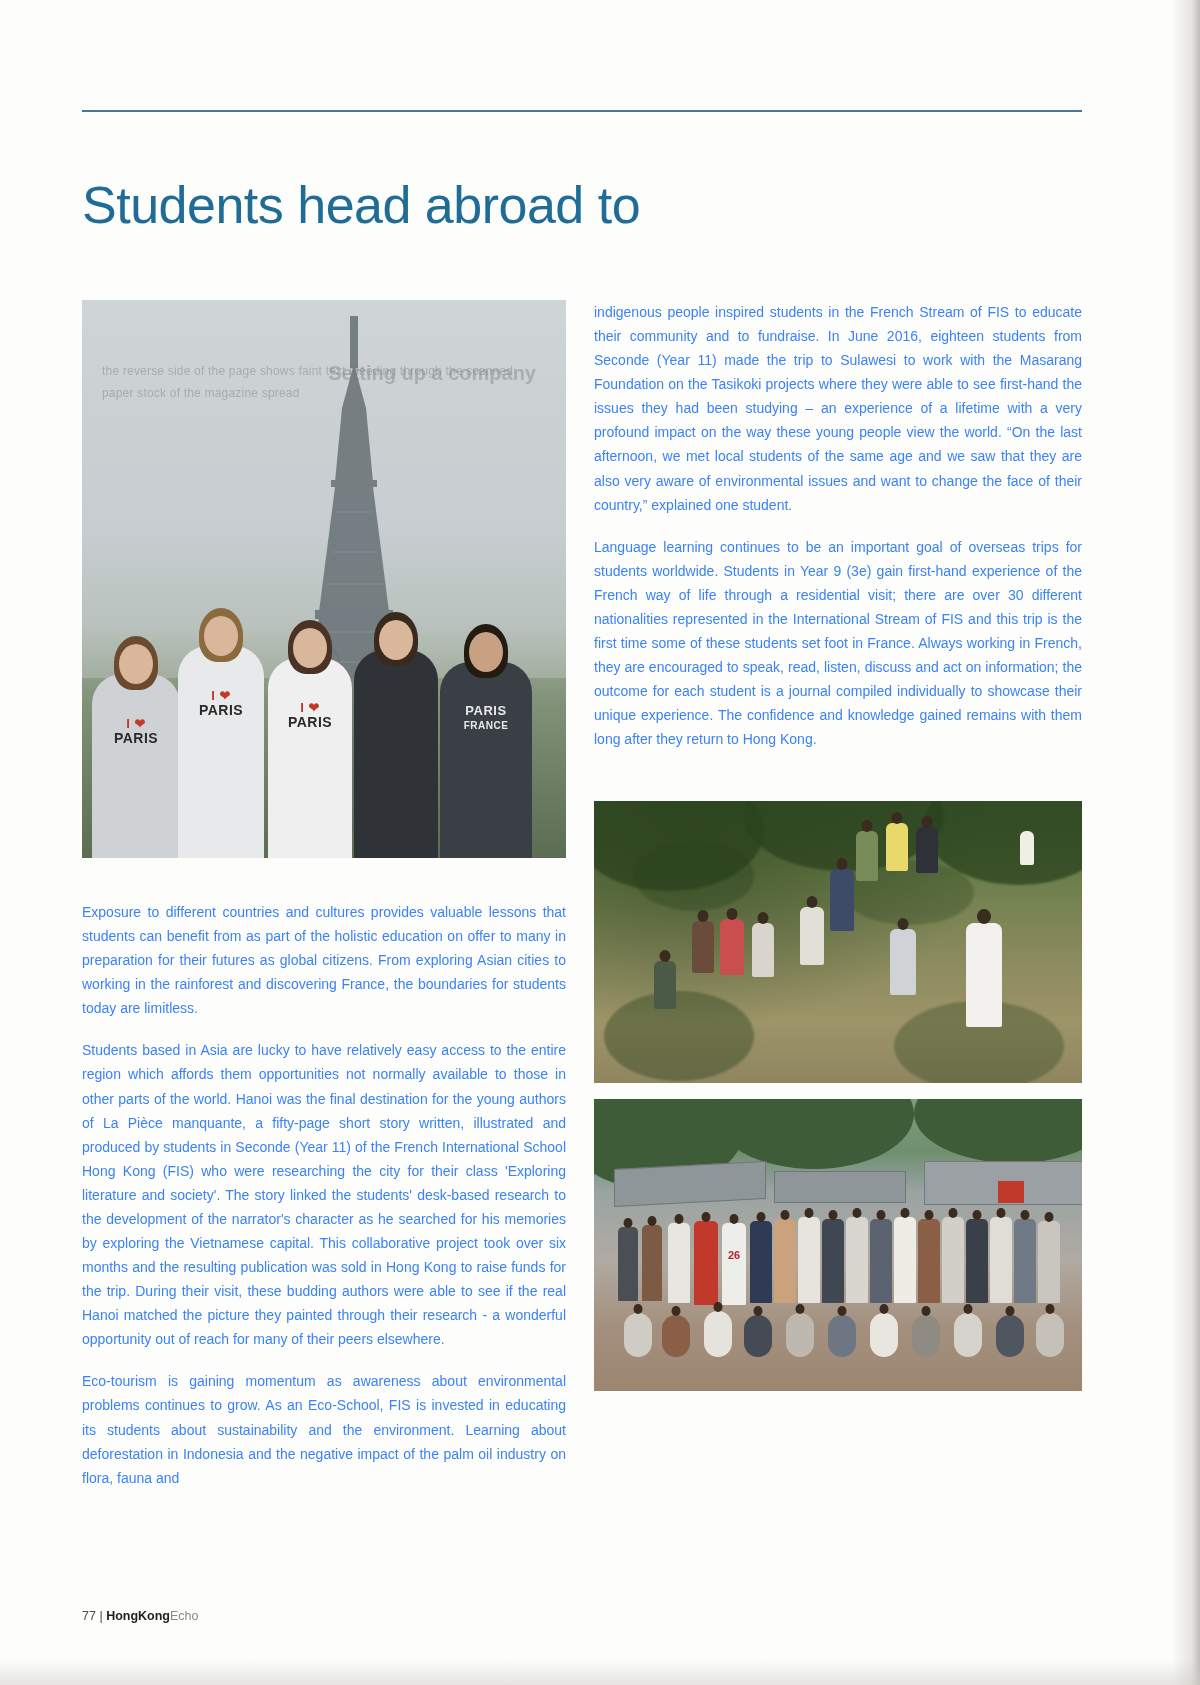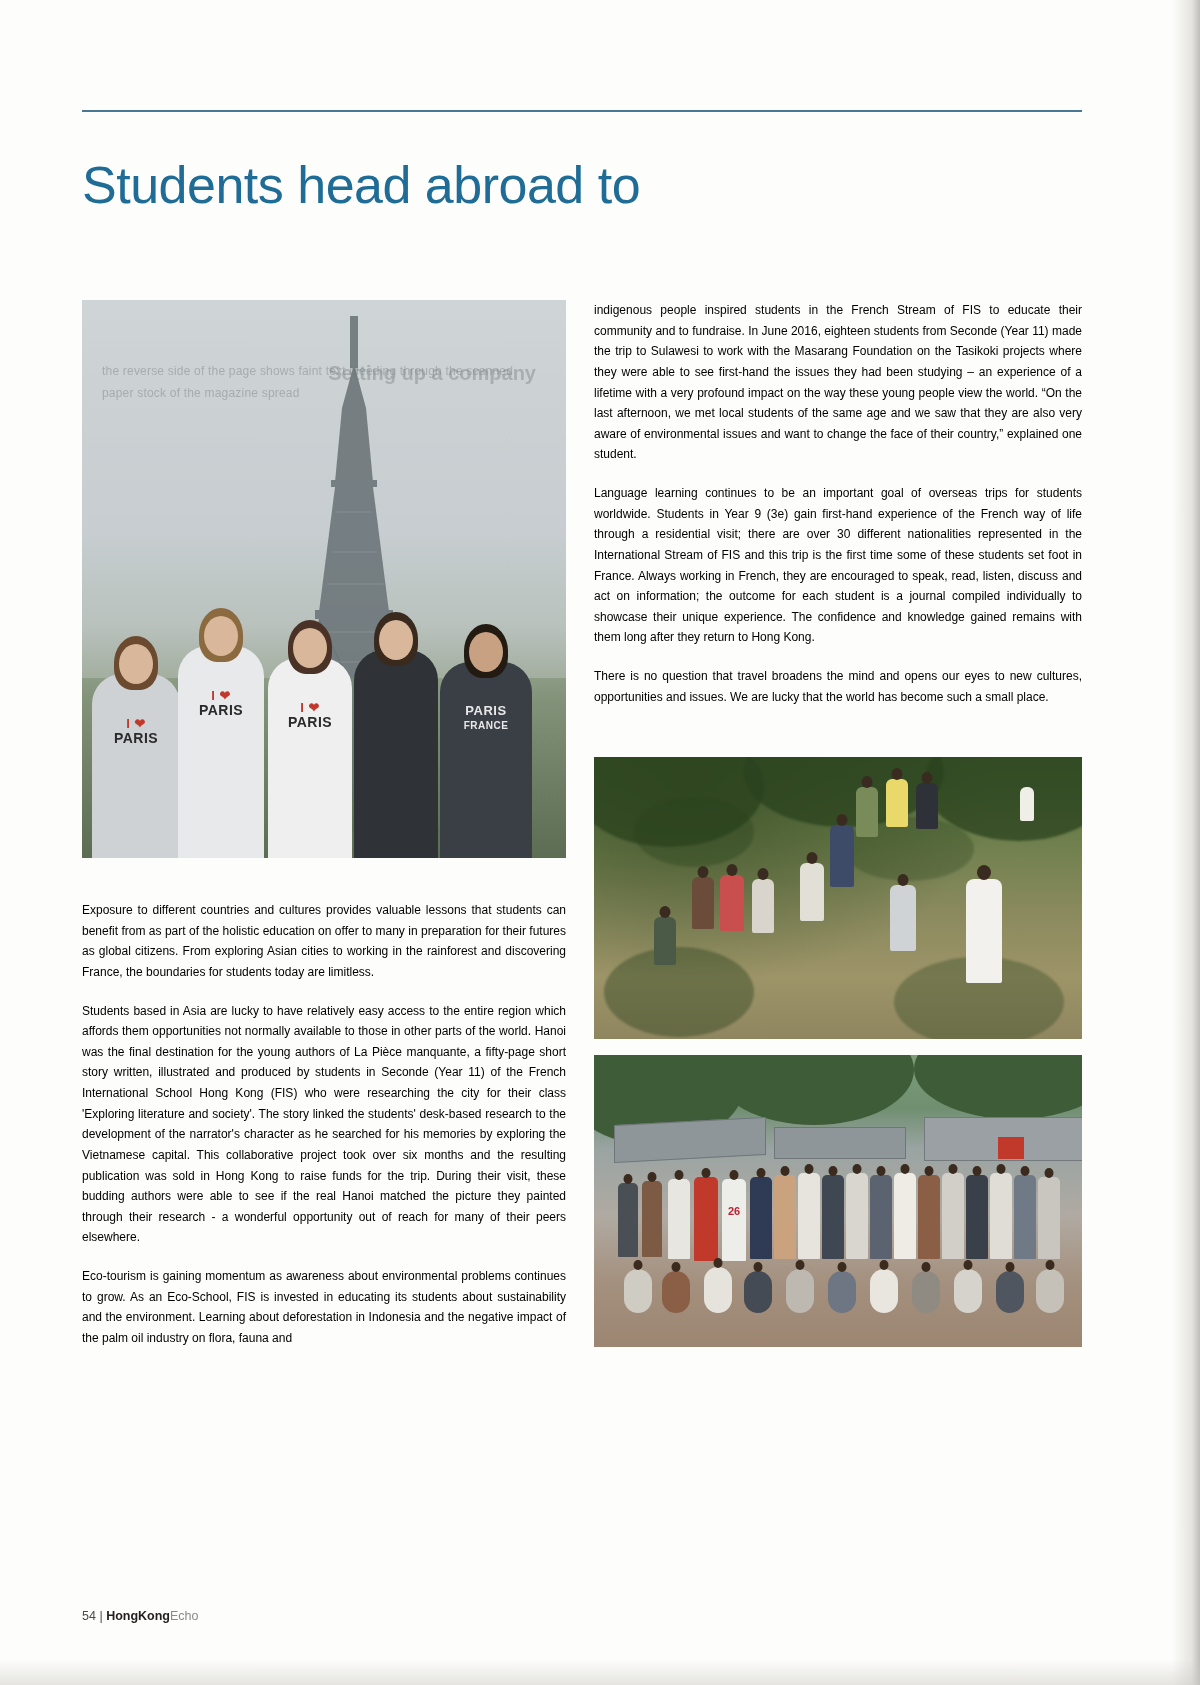--- a/index.html
+++ b/index.html
@@ -59,21 +59,21 @@
     left: 0;
     top: 110px;
     width: 1000px;
     height: 2px;
     background: #2a5f80;
     opacity: 0.85;
   }
   .headline {
     position: absolute;
     left: 0;
-    top: 116px;
+    top: 136px;
     width: 760px;
     font-size: 52px;
     line-height: 1.32;
     color: #1f6d96;
     letter-spacing: -0.5px;
   }
   .headline .l1 { font-weight: 400; display: block; }
   .headline .l2 { font-weight: 700; display: block; }
 
   
@@ -84,24 +84,24 @@
     width: 484px;
   }
   .col-right {
     position: absolute;
     left: 512px;
     top: 300px;
     width: 488px;
   }
   p.body {
     margin: 0 0 18px 0;
-    font-size: 12px;
+    font-size: 14px;
     line-height: 1.72;
     text-align: justify;
-    color: #000000;
+    color: #3b82f6;
   }
   p.body:last-child { margin-bottom: 5px; }
 
   
   .photo {
     position: relative;
     overflow: hidden;
     background: #b9bdbd;
   }
   .caption {
@@ -347,21 +347,20 @@
       <div style="height:42px"></div>
 
       <p class="body">Exposure to different countries and cultures provides valuable lessons that students can benefit from as part of the holistic education on offer to many in preparation for their futures as global citizens. From exploring Asian cities to working in the rainforest and discovering France, the boundaries for students today are limitless.</p>
       <p class="body">Students based in Asia are lucky to have relatively easy access to the entire region which affords them opportunities not normally available to those in other parts of the world. Hanoi was the final destination for the young authors of La Pièce manquante, a fifty-page short story written, illustrated and produced by students in Seconde (Year 11) of the French International School Hong Kong (FIS) who were researching the city for their class 'Exploring literature and society'. The story linked the students' desk-based research to the development of the narrator's character as he searched for his memories by exploring the Vietnamese capital. This collaborative project took over six months and the resulting publication was sold in Hong Kong to raise funds for the trip. During their visit, these budding authors were able to see if the real Hanoi matched the picture they painted through their research - a wonderful opportunity out of reach for many of their peers elsewhere.</p>
       <p class="body">Eco-tourism is gaining momentum as awareness about environmental problems continues to grow. As an Eco-School, FIS is invested in educating its students about sustainability and the environment.   Learning about deforestation in Indonesia and the negative impact of the palm oil industry on flora, fauna and</p>
     </div>
 
     <div class="col-right">
       <p class="body">indigenous people inspired students in the French Stream of FIS to educate their community and to fundraise. In June 2016, eighteen students from Seconde (Year 11) made the trip to Sulawesi to work with the Masarang Foundation on the Tasikoki projects where they were able to see first-hand the issues they had been studying – an experience of a lifetime with a very profound impact on the way these young people view the world. “On the last afternoon, we met local students of the same age and we saw that they are also very aware of environmental issues and want to change the face of their country,” explained one student.</p>
       <p class="body">Language learning continues to be an important goal of overseas trips for students worldwide. Students in Year 9 (3e) gain first-hand experience of the French way of life through a residential visit; there are over 30 different nationalities represented in the International Stream of FIS and this trip is the first time some of these students set foot in France.   Always working in French, they are encouraged to speak, read, listen, discuss and act on information; the outcome for each student is a journal compiled individually to showcase their unique experience. The confidence and knowledge gained remains with them long after they return to Hong Kong.</p>
-      <p class="body">There is no question that travel broadens the mind and opens our eyes to new cultures, opportunities and issues. We are lucky that the world has become such a small place.</p>
 
       <div style="height:32px"></div>
 
       <div class="photo photo-hill">
         <div class="bush" style="left:-20px; top:-30px; width:190px; height:120px;"></div>
         <div class="bush" style="left:150px; top:-40px; width:200px; height:110px;"></div>
         <div class="bush" style="left:330px; top:-34px; width:190px; height:118px;"></div>
         <div class="bush" style="left:40px; top:40px; width:120px; height:70px; opacity:0.5;"></div>
         <div class="bush" style="left:250px; top:60px; width:130px; height:64px; opacity:0.4;"></div>
         <div class="bush" style="left:10px; top:190px; width:150px; height:90px; opacity:0.55;"></div>
@@ -501,21 +500,21 @@
         <div class="g-person" style="left:402px; top:216px; width:28px; height:42px; border-radius:14px; background:#4f5660;">
             <span class="h"></span>
           </div>
         <div class="g-person" style="left:442px; top:214px; width:28px; height:44px; border-radius:14px; background:#c5c1b9;">
             <span class="h"></span>
           </div>
       </div>
     </div>
 
     <div class="footer">
-      <span class="num">54</span>
+      <span class="num">77</span>
       <span class="num">|</span>
       <span class="brand">HongKong</span><span class="brand-light">Echo</span>
     </div>
 
   </div>
 
   <div class="scan-edge-right"></div>
   <div class="scan-edge-bottom"></div>
 </div>
 

